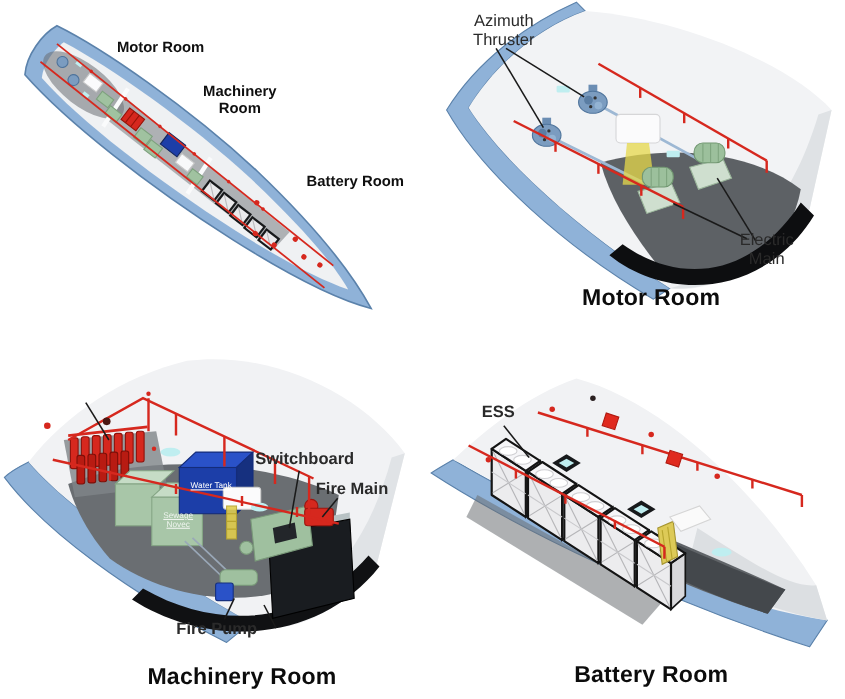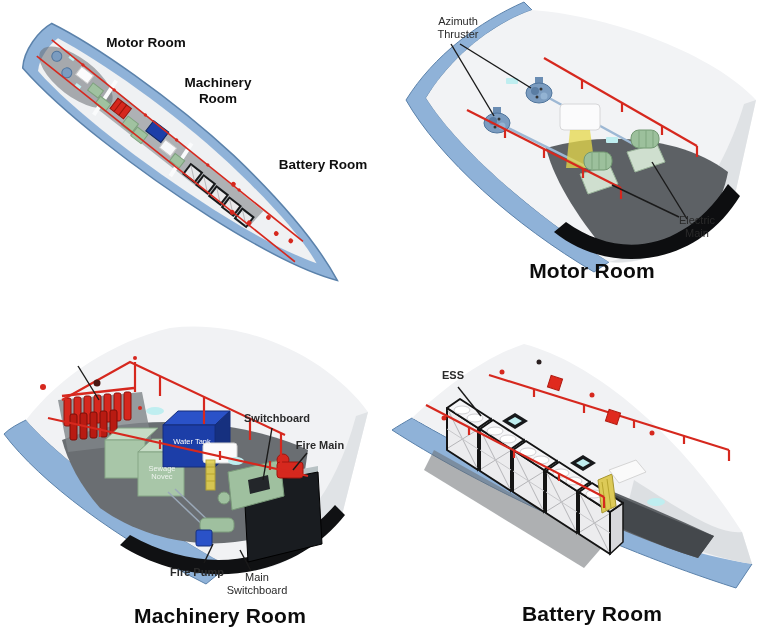--- a/index.html
+++ b/index.html
@@ -1,24 +1,24 @@
 <!DOCTYPE html>
 <html><head>
 <meta charset="utf-8">
 <style>
   html,body { margin:0; padding:0; background:#ffffff; }
   .page { position:relative; width:768px; height:635px; background:#fff; overflow:hidden;
           font-family:"Liberation Sans", sans-serif; }
   .panel { position:absolute; }
   .art { position:absolute; left:0; top:0; }
   .lbl { position:absolute; transform:translate(-50%,-50%); text-align:center;
-         font-size:11px; line-height:1.18; color:#2a2a2a; white-space:normal; }
+         font-size:15px; line-height:1.18; color:#2a2a2a; white-space:normal; }
   .nowrap { white-space:nowrap;font-weight:bold; }
   .room-lbl { font-weight:bold; font-size:13.5px; color:#0f0f0f; }
-  .tank-lbl { font-size:7.5px; color:#ffffff; line-height:1.1; }
+  .tank-lbl { font-size:7.5px; color:#ffffff; line-height:1.1;text-decoration:underline; }
   .sew-lbl  { color:#eef4ee; }
   .panel-title { position:absolute; transform:translate(-50%,-50%); font-weight:bold;
                  font-size:21px; color:#0c0c0c; white-space:nowrap; letter-spacing:0.2px; }
 </style>
 </head>
 <body>
 
 <div class="page">
 
   <section class="panel" style="left:0;top:0;width:384px;height:300px">
@@ -249,21 +249,20 @@
         <line x1="78" y1="66" x2="99" y2="100"></line>
         <line x1="272" y1="128" x2="263" y2="180"></line>
         <line x1="307" y1="153" x2="293" y2="170"></line>
         <line x1="204" y1="263" x2="213" y2="244"></line>
         <line x1="251" y1="271" x2="240" y2="250"></line>
       </g>
     </svg>
     <div class="lbl nowrap" style="left:277px;top:118px">Switchboard</div>
     <div class="lbl nowrap" style="left:320px;top:145px">Fire Main</div>
     <div class="lbl nowrap" style="left:197px;top:272px">Fire Pump</div>
-    <div class="lbl" style="left:257px;top:284px;width:78px">Main Switchboard</div>
     <div class="lbl tank-lbl" style="left:192px;top:142px;width:38px">Water Tank</div>
     <div class="lbl tank-lbl sew-lbl" style="left:162px;top:173px;width:44px">Sewage Novec</div>
     <div class="panel-title" style="left:220px;top:316px">Machinery Room</div>
   </section>
 
   <section class="panel" style="left:384px;top:300px;width:384px;height:335px">
     <svg class="art" width="384" height="335" viewBox="0 0 384 335">
       <defs>
         <g id="rack">
           <polygon points="31,20 44,11 44,50 31,62" fill="#d8d8db" stroke="#141414" stroke-width="1.5"></polygon>

